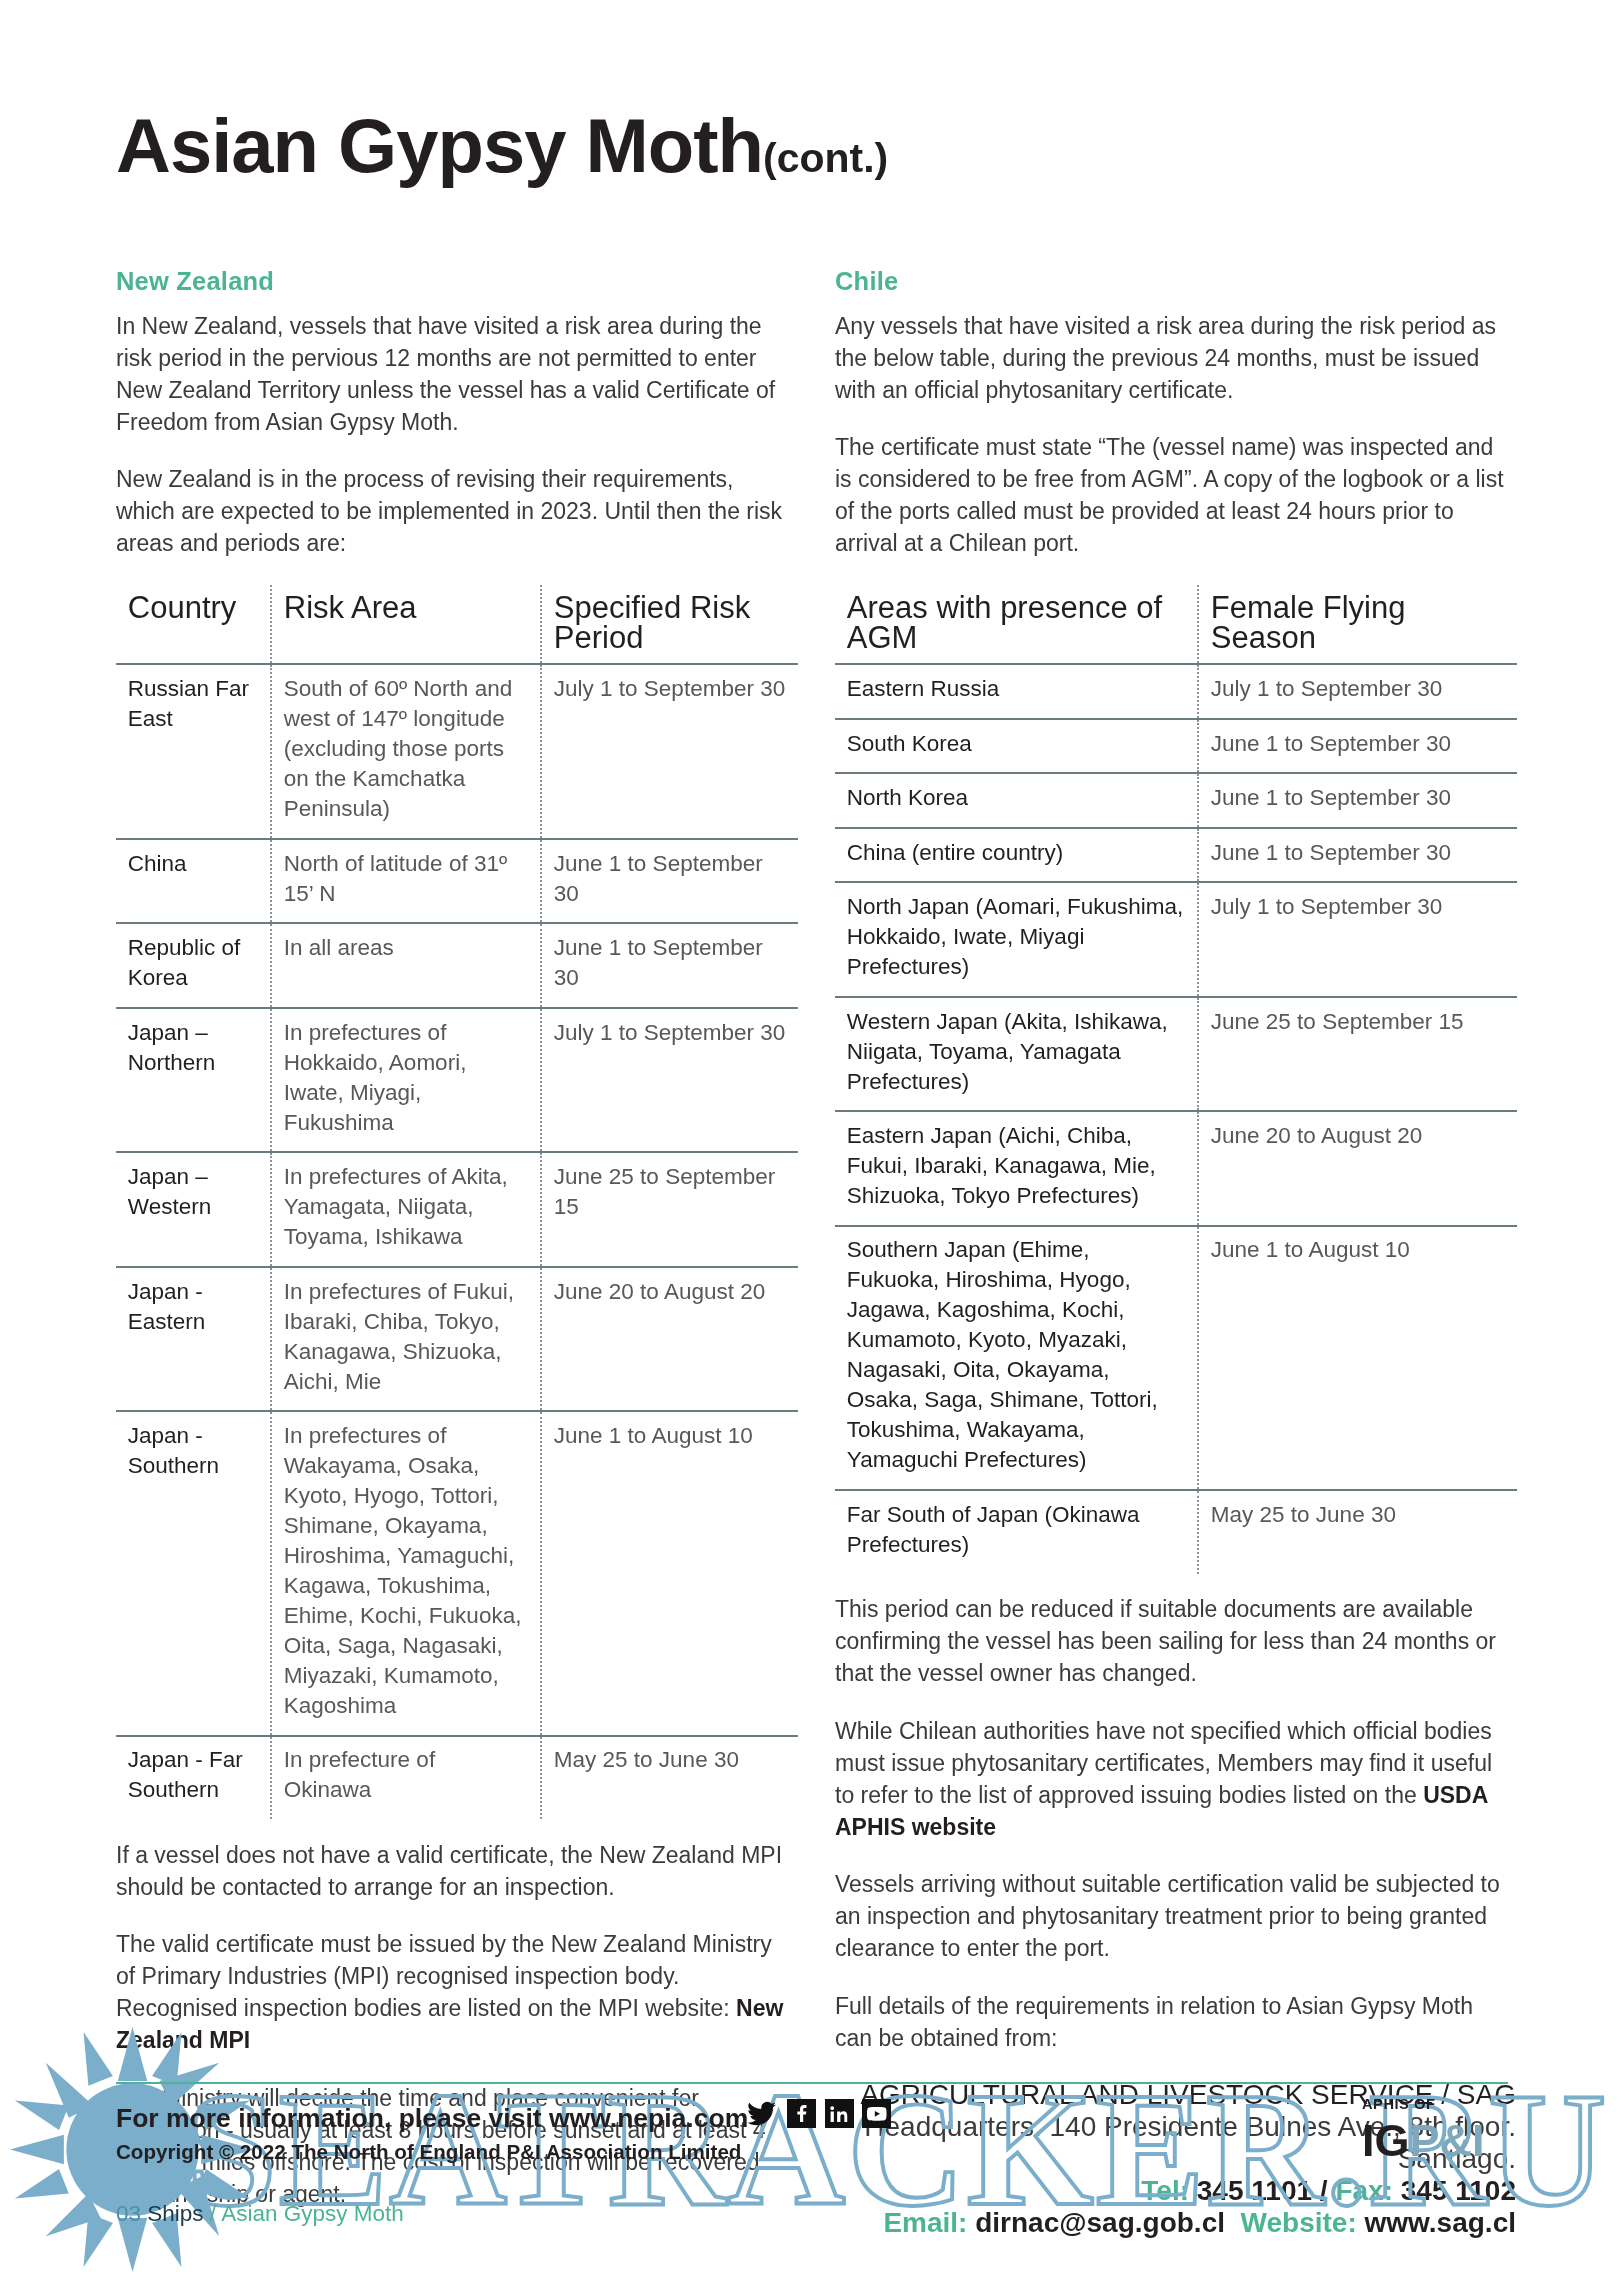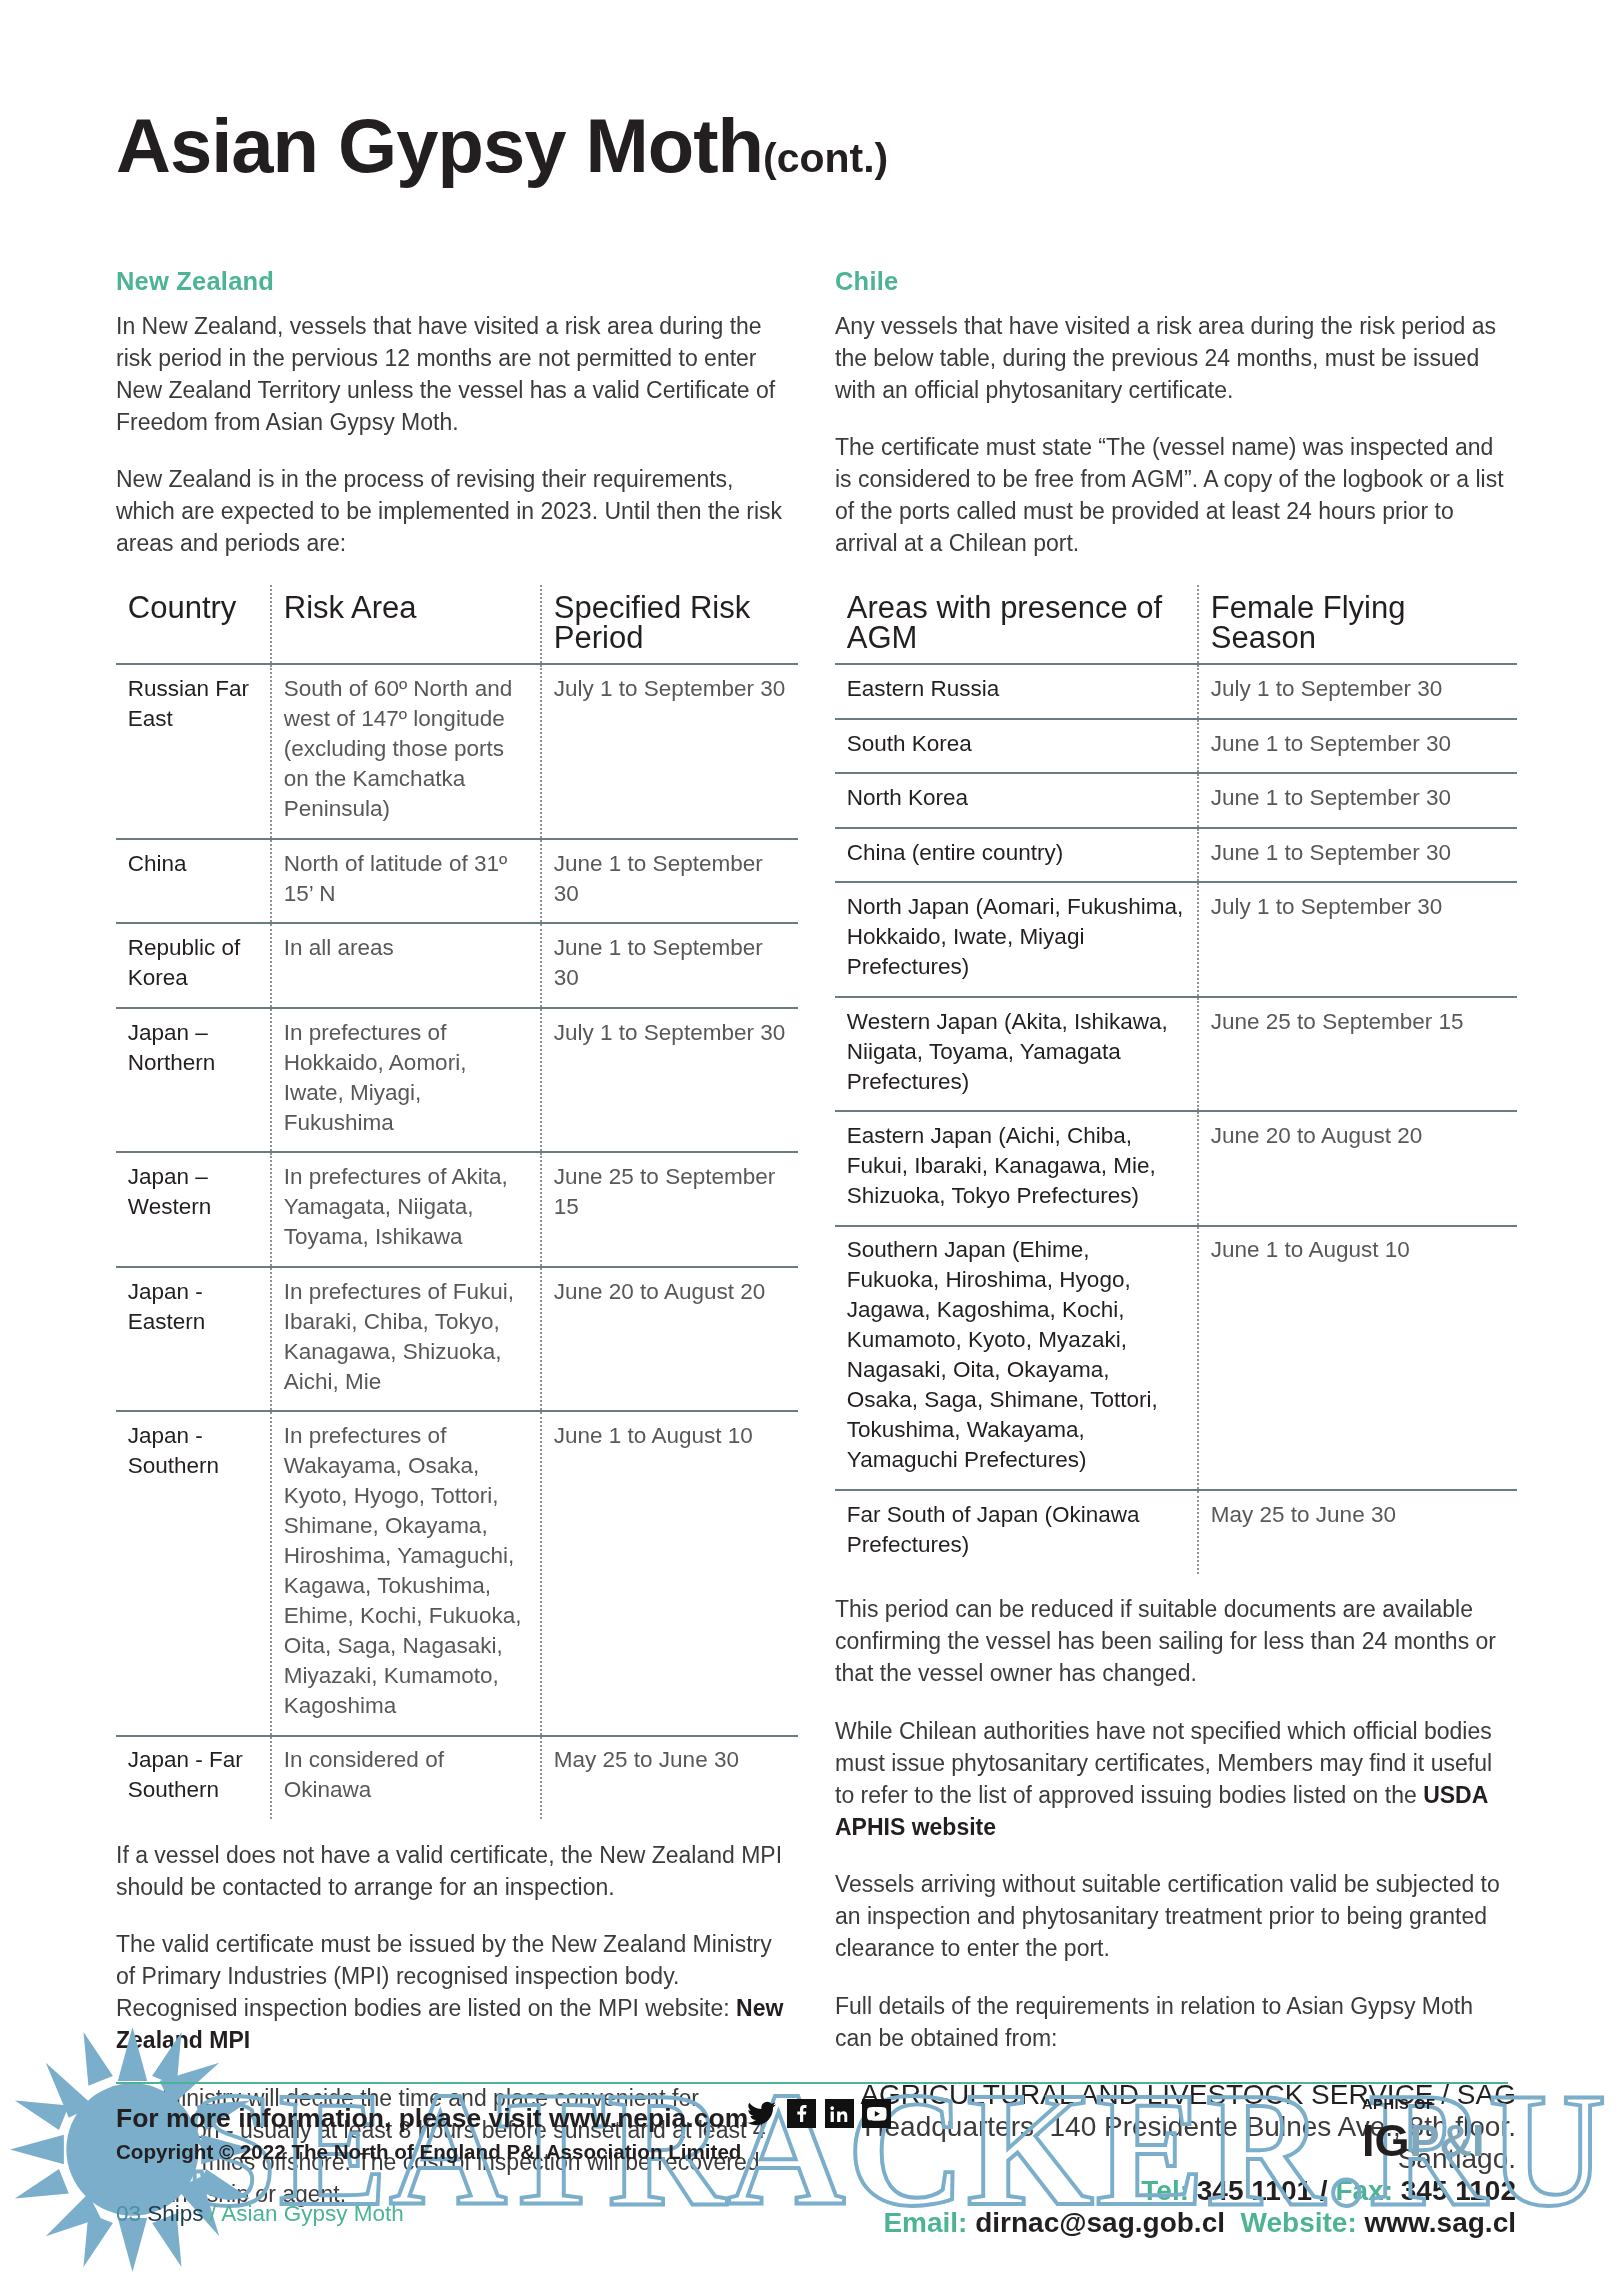--- a/index.html
+++ b/index.html
@@ -185,21 +185,21 @@
             <td class="c2">In prefectures of Fukui, Ibaraki, Chiba, Tokyo, Kanagawa, Shizuoka, Aichi, Mie</td>
             <td class="c3">June 20 to August 20</td>
           </tr>
           <tr>
             <td class="c1">Japan - Southern</td>
             <td class="c2">In prefectures of Wakayama, Osaka, Kyoto, Hyogo, Tottori, Shimane, Okayama, Hiroshima, Yamaguchi, Kagawa, Tokushima, Ehime, Kochi, Fukuoka, Oita, Saga, Nagasaki, Miyazaki, Kumamoto, Kagoshima</td>
             <td class="c3">June 1 to August 10</td>
           </tr>
           <tr>
             <td class="c1">Japan - Far Southern</td>
-            <td class="c2">In considered of Okinawa</td>
+            <td class="c2">In prefecture of Okinawa</td>
             <td class="c3">May 25 to June 30</td>
           </tr>
         </tbody>
     </table>
 
     <p class="body">If a vessel does not have a valid certificate, the New Zealand MPI should be contacted to arrange for an inspection.</p>
     <p class="body"><span>The valid certificate must be issued by the New Zealand Ministry of Primary Industries (MPI) recognised inspection body. Recognised inspection bodies are listed on the MPI website: </span><b>New Zealand MPI</b></p>
     <p class="body">The Ministry will decide the time and place convenient for inspection - usually at least 8 hours before sunset and at least 4 nautical miles offshore.  The cost of inspection will be recovered from the ship or agent.</p>
   </div>
 

